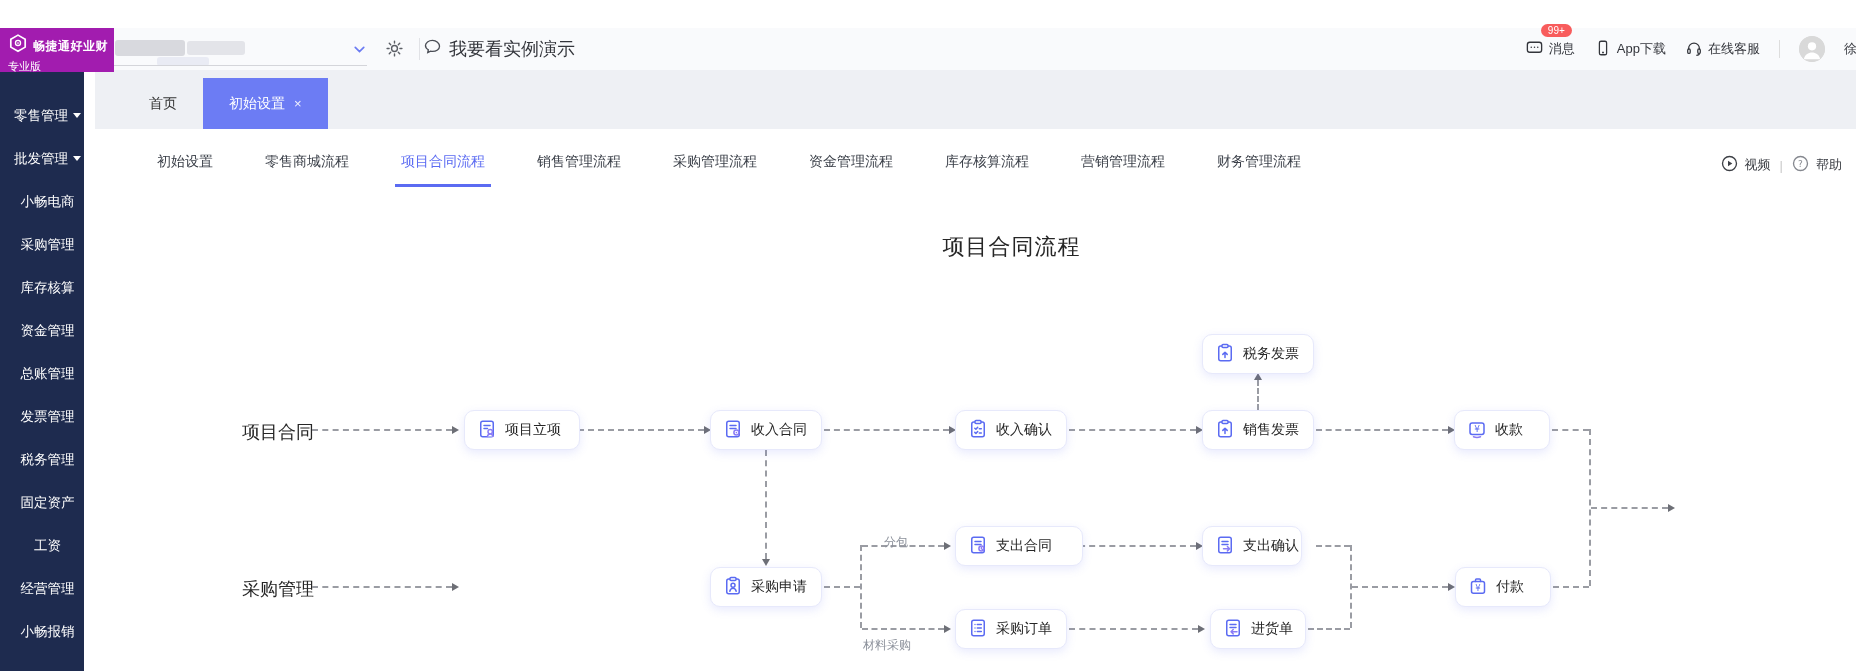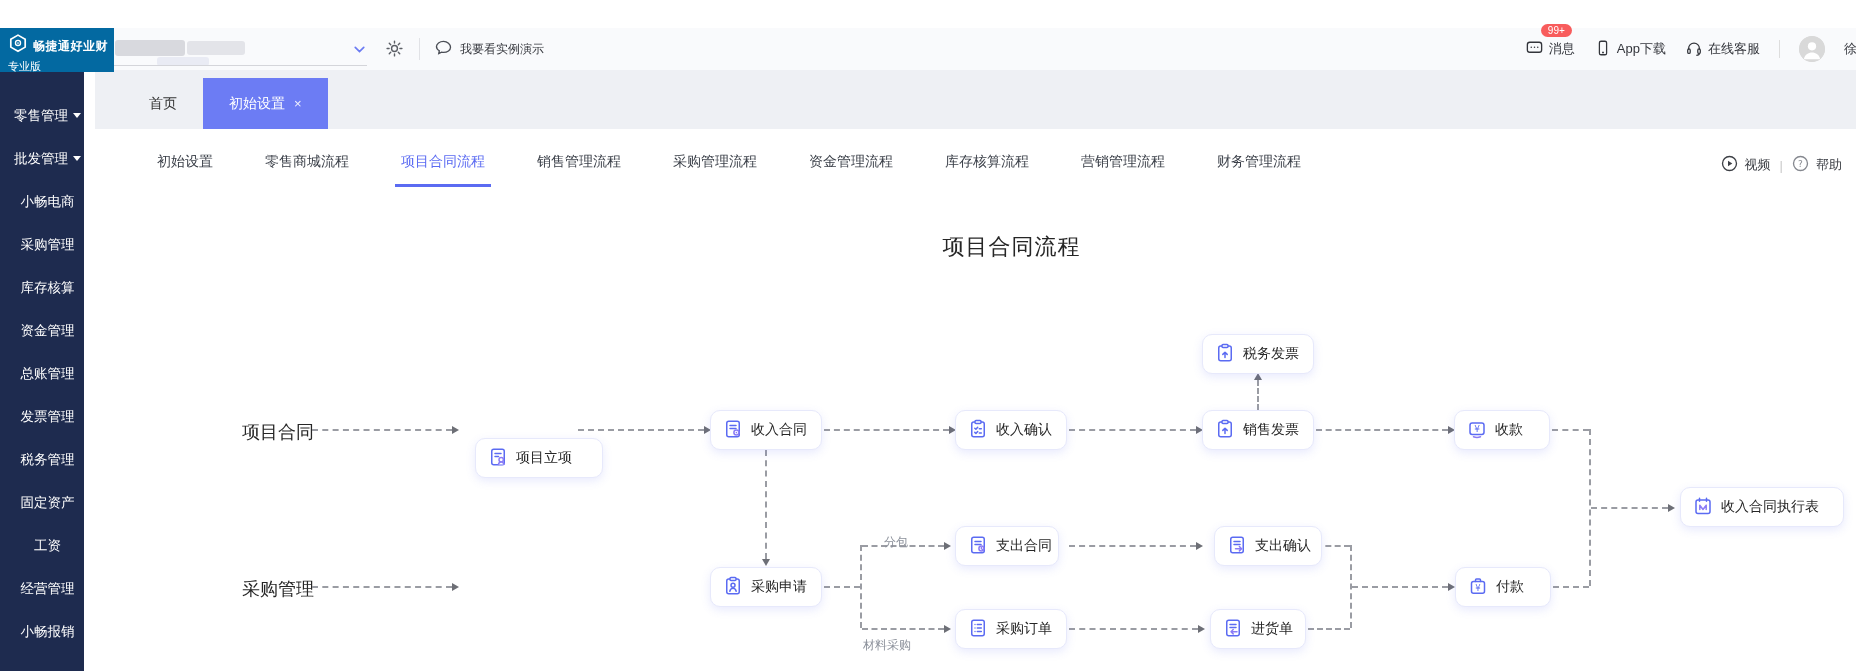--- a/index.html
+++ b/index.html
@@ -1,40 +1,40 @@
 <!DOCTYPE html>
 <html><head>
 <meta charset="utf-8">
 <style>
   * { margin:0; padding:0; box-sizing:border-box; }
   body { font-family:"Liberation Sans","DejaVu Sans",sans-serif; background:#fff; }
   .screen { position:relative; width:1856px; height:671px; background:#fff; overflow:hidden; }
 
   
   .sidebar { position:absolute; left:0; top:28px; width:84px; height:643px; background:#1e2b4f; z-index:4; }
-  .logo-block { position:absolute; left:0; top:28px; width:114px; height:44px; background:#0369a1; z-index:6; color:#fff; }
+  .logo-block { position:absolute; left:0; top:28px; width:114px; height:44px; background:#a21caf; z-index:6; color:#fff; }
   .logo-row { display:flex; align-items:center; gap:4px; padding:5px 0 0 7px; }
   .brand-name { font-size:12px; font-weight:bold; white-space:nowrap; letter-spacing:0.5px; }
   .edition { font-size:11px; padding-left:8px; margin-top:0; }
   .side-menu { position:absolute; top:66px; left:0; width:95px; }
   .side-item { height:43px; display:flex; align-items:center; justify-content:center; gap:5px;
                color:#fff; font-size:13.5px; font-weight:500; cursor:pointer; }
   .tri-down { width:0; height:0; border-left:4px solid transparent; border-right:4px solid transparent; border-top:5px solid #fff; }
 
   
   .topbar { position:absolute; left:95px; right:0; top:28px; height:42px; background:#f9fafc; z-index:3; }
   .blob { position:absolute; border-radius:3px; }
   .blob1 { left:20px; top:12px; width:70px; height:16px; background:#d8d9de; }
   .blob2 { left:92px; top:13px; width:58px; height:14px; background:#e3e4e9; }
   .blob3 { left:62px; top:29px; width:52px; height:9px; background:#e9ebf4; }
   .sel-underline { position:absolute; left:17px; top:37px; width:255px; height:1px; background:#d4d5da; }
   .chev { position:absolute; left:256px; top:13px; }
   .gear { position:absolute; left:290px; top:11px; }
   .top-vdiv { position:absolute; left:324px; top:10px; width:1px; height:22px; background:#e1e2e6; }
-  .demo-group { position:absolute; left:339px; top:0; height:42px; display:flex; align-items:center; gap:7px; font-size:12px; color:#33353b; }
+  .demo-group { position:absolute; left:328px; top:0; height:42px; display:flex; align-items:center; gap:7px; font-size:18px; color:#33353b; }
   .top-right { position:absolute; right:-14px; top:0; height:42px; display:flex; align-items:center; gap:19px; font-size:13px; color:#33353b; }
   .tr-group { display:flex; align-items:center; gap:5px; cursor:pointer; }
   .msg-wrap { position:relative; }
   .badge { position:absolute; top:-14px; left:16px; background:#f85c5c; color:#fff; font-size:10px;
            padding:1px 7px; border-radius:9px; white-space:nowrap; }
   .avatar { width:26px; height:26px; border-radius:50%; background:#d9d9d9; overflow:hidden; flex:none; }
   .right-vdiv { width:1px; height:18px; background:#ddd; }
 
   
   .tabstrip { position:absolute; left:95px; right:0; top:70px; height:59px; background:#eef0f4; display:flex; align-items:flex-end; padding-left:28px; z-index:2; }
@@ -273,21 +273,21 @@
     <div class="hline ar" style="left:1257px; top:457px; width:96px;"></div>
 
     <div class="hline" style="left:1457px; top:300px; width:37px;"></div>
     <div class="hline" style="left:1458px; top:457px; width:36px;"></div>
     <div class="vline" style="left:1494px; top:300px; height:157px;"></div>
     <div class="hline ar" style="left:1496px; top:378px; width:77px;"></div>
 
     <div class="edge-label" style="left:789px; top:405px;">分包</div>
     <div class="edge-label" style="left:768px; top:508px;">材料采购</div>
 
-    <div class="node" style="left:380px; top:281px; width:128px;margin-top:28px;">
+    <div class="node" style="left:369px; top:281px; width:116px;">
       <span><svg width="20" height="20" viewBox="0 0 20 20" fill="none" stroke="#5b6bf2" stroke-width="1.5" stroke-linecap="round" stroke-linejoin="round">
             <rect x="3.75" y="2.25" width="12.5" height="15.5" rx="2"></rect>
             <path d="M7 6.5h6M7 9.5h3.5"></path>
             <circle cx="13.2" cy="12.8" r="2.2" fill="#fff" stroke="#8b7cf6"></circle>
             <path d="M10.4 17.4c.4-1.5 1.5-2.3 2.8-2.3s2.4.8 2.8 2.3" stroke="#8b7cf6" fill="#fff"></path>
           </svg></span>
       <span>项目立项</span>
     </div>
     <div class="node" style="left:615px; top:281px; width:112px;">
       <span><svg width="20" height="20" viewBox="0 0 20 20" fill="none" stroke="#5b6bf2" stroke-width="1.5" stroke-linecap="round" stroke-linejoin="round">
@@ -322,49 +322,41 @@
           </svg></span>
       <span>收款</span>
     </div>
     <div class="node" style="left:1107px; top:205px; width:112px;">
       <span><svg width="20" height="20" viewBox="0 0 20 20" fill="none" stroke="#5b6bf2" stroke-width="1.5" stroke-linecap="round" stroke-linejoin="round">
             <rect x="3.75" y="3" width="12.5" height="14.75" rx="2"></rect>
             <rect x="7" y="1.5" width="6" height="3" rx="1" fill="#fff"></rect>
             <path d="M10 14.5V9.3M7.8 11.4L10 9.2l2.2 2.2"></path>
           </svg></span>
       <span>税务发票</span>
-    </div>
-    <div class="node" style="left:1585px; top:358px; width:164px;">
-      <span><svg width="20" height="20" viewBox="0 0 20 20" fill="none" stroke="#5b6bf2" stroke-width="1.5" stroke-linecap="round" stroke-linejoin="round">
-            <rect x="3" y="4" width="14" height="13.5" rx="2"></rect>
-            <path d="M6.5 2.2v3M13.5 2.2v3"></path>
-            <path d="M6.8 13.5v-4.3l3.2 4.3 3.2-4.3v4.3" stroke="#8b7cf6"></path>
-          </svg></span>
-      <span>收入合同执行表</span>
     </div>
 
     <div class="node" style="left:615px; top:438px; width:112px;">
       <span><svg width="20" height="20" viewBox="0 0 20 20" fill="none" stroke="#5b6bf2" stroke-width="1.5" stroke-linecap="round" stroke-linejoin="round">
             <rect x="3.75" y="3" width="12.5" height="14.75" rx="2"></rect>
             <rect x="7" y="1.5" width="6" height="3" rx="1" fill="#fff"></rect>
             <circle cx="10" cy="9.3" r="2"></circle>
             <path d="M6.8 15.2c.5-2 1.8-3 3.2-3s2.7 1 3.2 3"></path>
           </svg></span>
       <span>采购申请</span>
     </div>
-    <div class="node" style="left:860px; top:397px; width:104px;">
+    <div class="node" style="left:860px; top:397px; width:128px;">
       <span><svg width="20" height="20" viewBox="0 0 20 20" fill="none" stroke="#5b6bf2" stroke-width="1.5" stroke-linecap="round" stroke-linejoin="round">
             <rect x="3.75" y="2.25" width="12.5" height="15.5" rx="2"></rect>
             <path d="M7 6.5h6M7 9.5h6"></path>
             <circle cx="13.4" cy="13.6" r="2.5" fill="#fff" stroke="#8b7cf6"></circle>
             <path d="M13.4 12.4v1.3l1 .6" stroke="#8b7cf6"></path>
           </svg></span>
       <span>支出合同</span>
     </div>
-    <div class="node" style="left:1107px; top:397px; width:108px;margin-left:12px;">
+    <div class="node" style="left:1107px; top:397px; width:100px;">
       <span><svg width="20" height="20" viewBox="0 0 20 20" fill="none" stroke="#5b6bf2" stroke-width="1.5" stroke-linecap="round" stroke-linejoin="round">
             <rect x="3.75" y="2.25" width="12.5" height="15.5" rx="2"></rect>
             <path d="M7 6.5h6M7 9.5h6"></path>
             <path d="M8.5 13.7h6M12.4 11.5l2.2 2.2-2.2 2.2" stroke="#8b7cf6"></path>
           </svg></span>
       <span>支出确认</span>
     </div>
     <div class="node" style="left:860px; top:480px; width:112px;">
       <span><svg width="20" height="20" viewBox="0 0 20 20" fill="none" stroke="#5b6bf2" stroke-width="1.5" stroke-linecap="round" stroke-linejoin="round">
             <rect x="3.75" y="2.25" width="12.5" height="15.5" rx="2"></rect>

